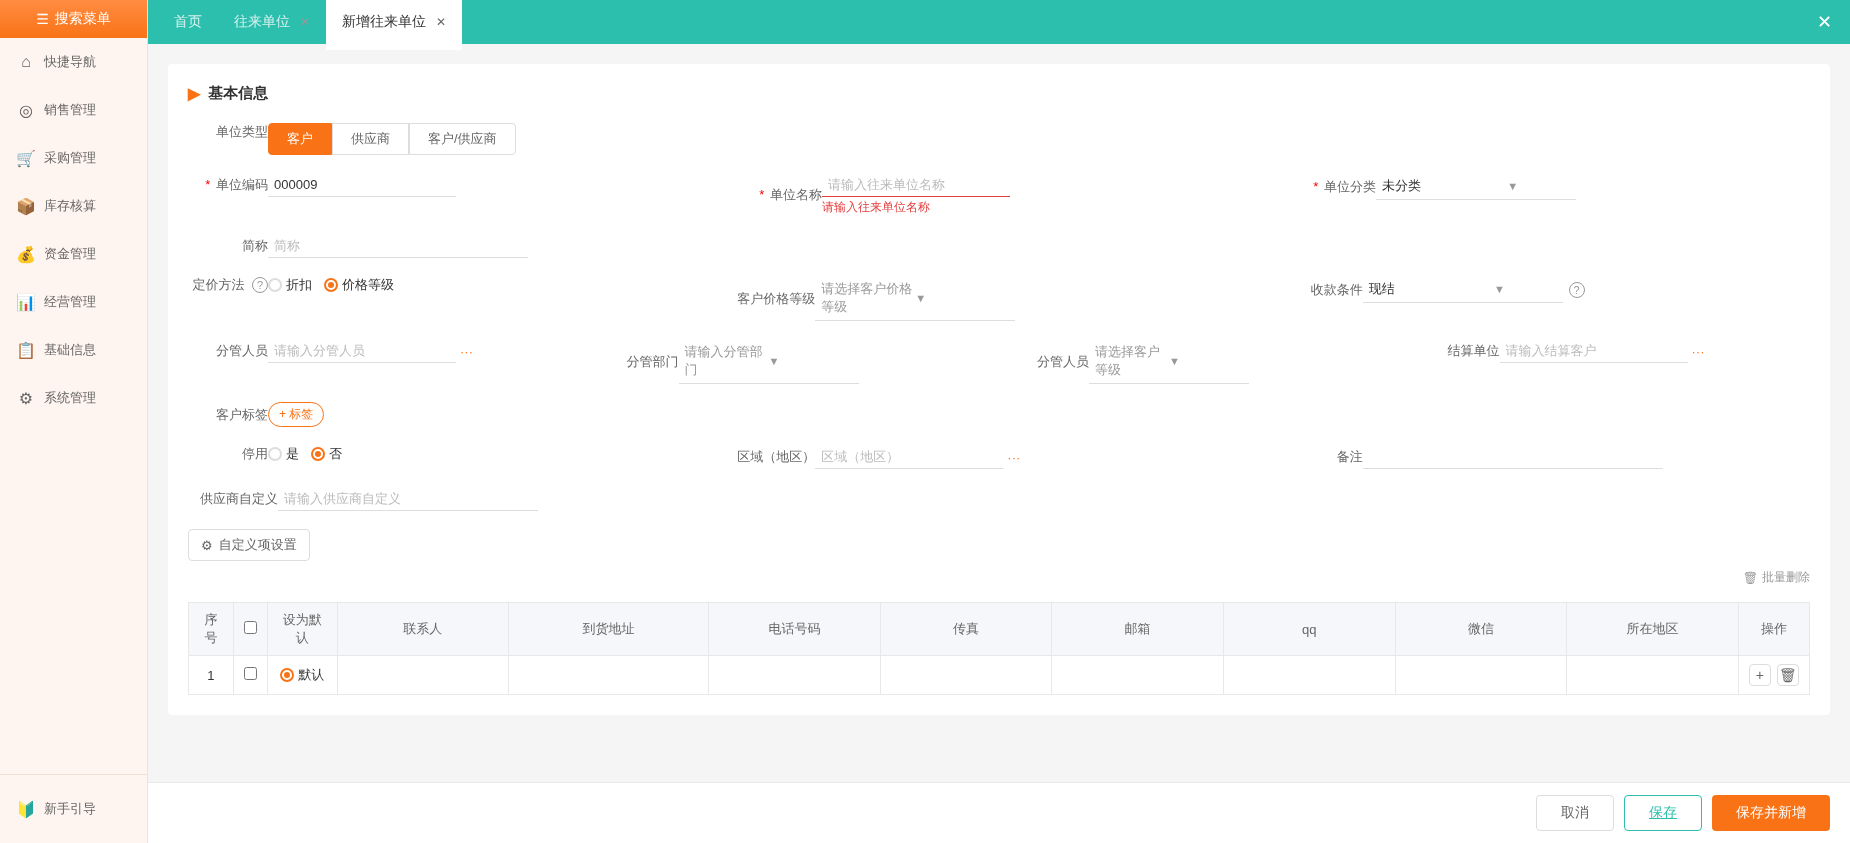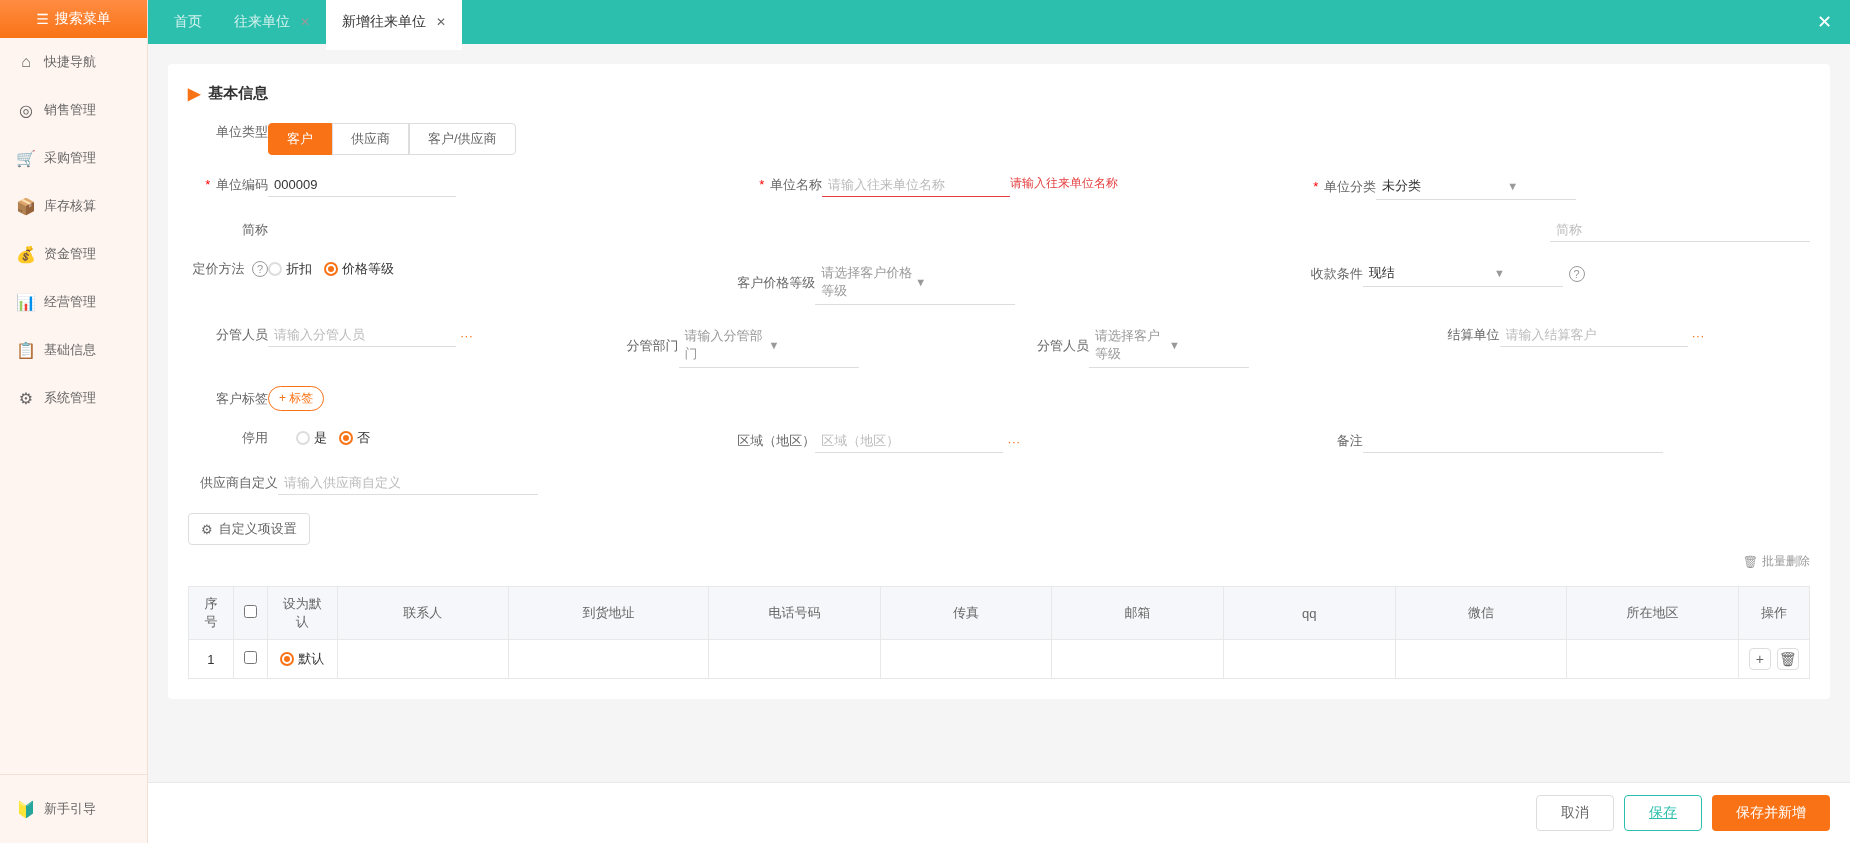--- a/index.html
+++ b/index.html
@@ -40,21 +40,21 @@
     
     
     .form-row { display: flex; align-items: flex-start; margin-bottom: 18px; gap: 0; }
     .form-field { display: flex; align-items: center; flex: 1; }
     .form-label { color: #666; white-space: nowrap; text-align: right; padding-right: 0; min-width: 80px; }
     .required-star { color: red; margin-right: 2px; }
     .form-input { border: none; border-bottom: 1px solid #ddd; padding: 4px 6px; font-size: 13px; color: #333; outline: none; min-width: 160px; background: transparent; }
     .form-input::placeholder { color: #bbb; }
     .form-input.error { border-bottom-color: #e53e3e; }
     .error-msg { color: #e53e3e; font-size: 12px; margin-top: 2px; }
-    .form-input-wrapper { display: flex; flex-direction: row; }
+    .form-input-wrapper { display: flex; flex-direction: column; }
     
     .form-select { display: flex; align-items: center; border-bottom: 1px solid #ddd; padding: 4px 6px; min-width: 160px; cursor: pointer; }
     .form-select span { flex: 1; color: #999; font-size: 13px; }
     .form-select .arrow { color: #999; font-size: 11px; }
     .form-select .value { color: #333; }
     
     .radio-group { display: flex; align-items: center; gap: 12px; }
     .radio-item { display: flex; align-items: center; gap: 4px; cursor: pointer; }
     .radio-circle { width: 14px; height: 14px; border-radius: 50%; border: 2px solid #ddd; display: inline-flex; align-items: center; justify-content: center; }
     .radio-circle.checked { border-color: #f97316; }
@@ -198,21 +198,21 @@
             </span>
             <div class="form-select" style="min-width:200px;">
               <span class="value">未分类</span>
               <span style="flex:1;"></span>
               <span class="arrow">▼</span>
             </div>
           </div>
         </div>
 
         <div class="form-row">
-          <div class="form-field" style="flex:1;justify-content:space-between;">
+          <div class="form-field" style="flex:1;">
             <span class="form-label">简称</span>
             <input type="text" class="form-input" style="min-width: 260px;" placeholder="简称">
           </div>
         </div>
 
         <div class="form-row">
           <div class="form-field" style="flex:1;">
             <span class="form-label">
               <span>定价方法</span>
               <span class="help-icon">?</span>
@@ -276,21 +276,21 @@
         <div class="form-row">
           <div class="form-field">
             <span class="form-label">客户标签</span>
             <button class="tag-btn">
               <span>+ 标签</span>
             </button>
           </div>
         </div>
 
         <div class="form-row">
-          <div class="form-field" style="flex:1;gap:28px;">
+          <div class="form-field" style="flex:1;">
             <span class="form-label">停用</span>
             <div class="radio-group">
               <div class="radio-item">
                 <span class="radio-circle"></span>
                 <span>是</span>
               </div>
               <div class="radio-item">
                 <span class="radio-circle checked"></span>
                 <span>否</span>
               </div>

